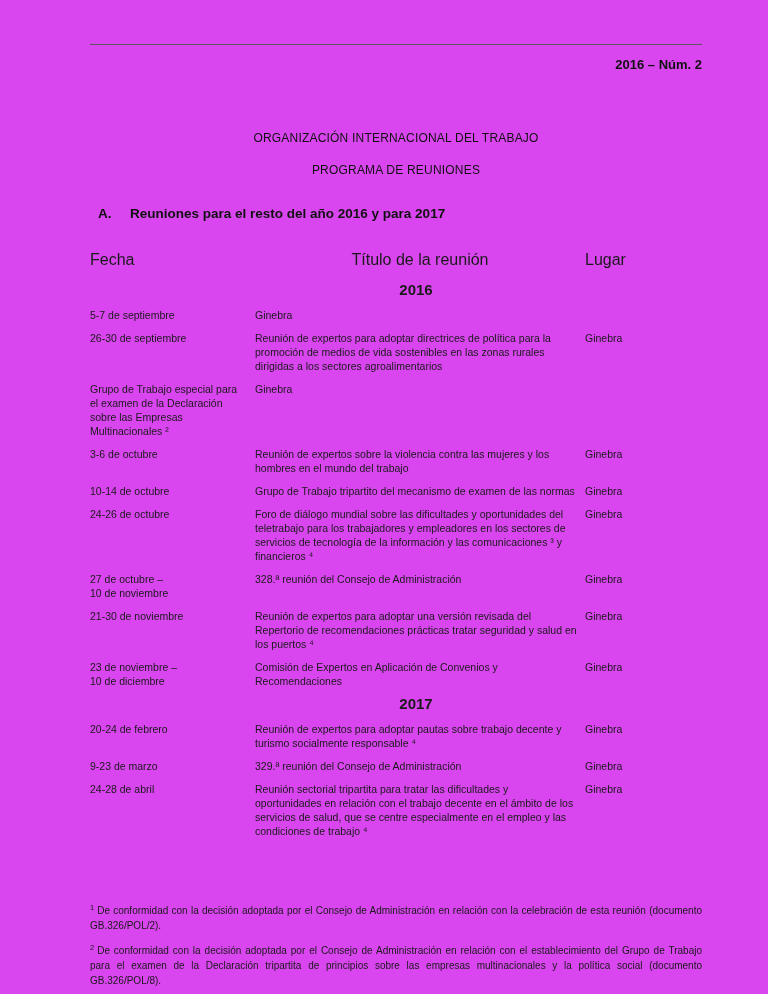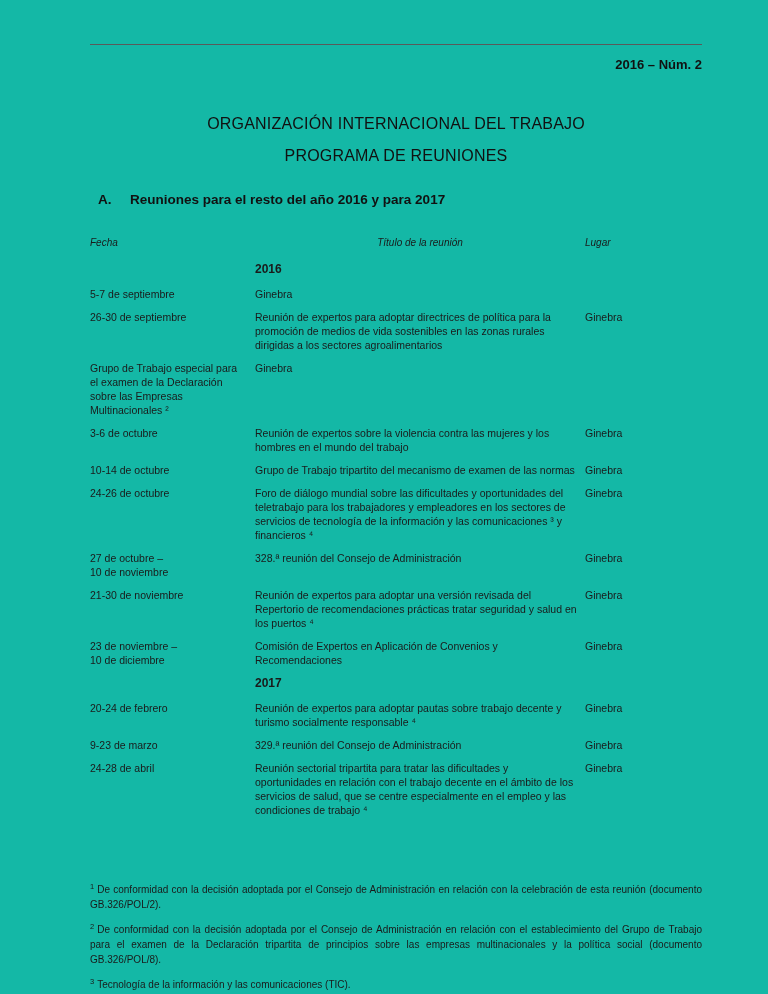--- a/index.html
+++ b/index.html
@@ -9,67 +9,67 @@
     color: #1a1a1a;
     -webkit-font-smoothing: antialiased;
   }
   .page {
     width: 768px;
     height: 994px;
     margin: 0 auto;
     padding: 44px 66px 30px 90px;
     display: flex;
     flex-direction: column;
-    background: #14b8a6;
+    background: #d946ef;
     position: relative;
   }
   .top-rule {
     border-top: 1px solid #5a5a5a;
     height: 0;
   }
   .header-right {
     margin-top: 12px;
     text-align: right;
     font-size: 13px;
     font-weight: bold;
     color: #111;
   }
   .doc-title {
-    margin-top: 36px;
+    margin-top: 50px;
     text-align: center;
-    font-size: 16px;
+    font-size: 12px;
     line-height: 32px;
     letter-spacing: 0.2px;
     color: #111;
   }
   .section-heading {
     margin-top: 20px;
     padding-left: 8px;
     display: flex;
     font-weight: bold;
     font-size: 13.5px;
     color: #111;
   }
   .section-label { width: 32px; flex: 0 0 32px; }
 
   .meeting-table { margin-top: 30px; font-size: 10.5px; color: #1a1a1a; }
   .t-header, .row {
     display: grid;
     grid-template-columns: 165px 330px 117px;
   }
-  .t-header { font-style: italic; font-size: 10px; margin-bottom: 14px; }
+  .t-header { font-size: 16px; margin-bottom: 14px; }
   .t-header .c2 { text-align: center; }
   .row { margin-bottom: 9px; line-height: 14px; }
   .row .c1 { padding-right: 14px; white-space: pre-line; }
   .row .c2 { padding-right: 8px; }
   .row.year { margin: 2px 0 11px; }
   .row.year .c2 {
-    text-align: left;
+    text-align: center;
     font-weight: bold;
-    font-size: 12px;
+    font-size: 15px;
   }
   sup {
     font-size: 7.5px;
     line-height: 0;
     vertical-align: super;
   }
   .footnotes { margin-top: 46px; }
   .footnote {
     font-size: 10px;
     line-height: 15px;

